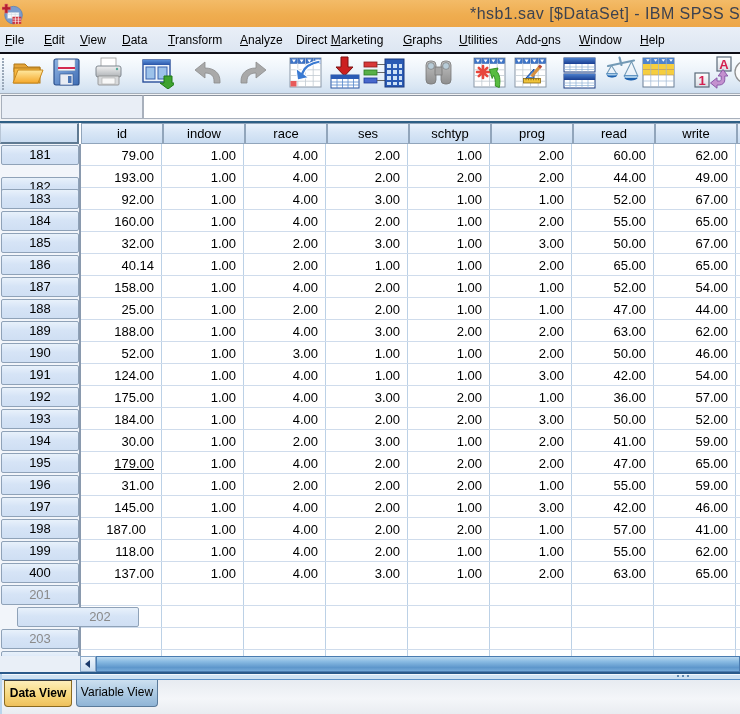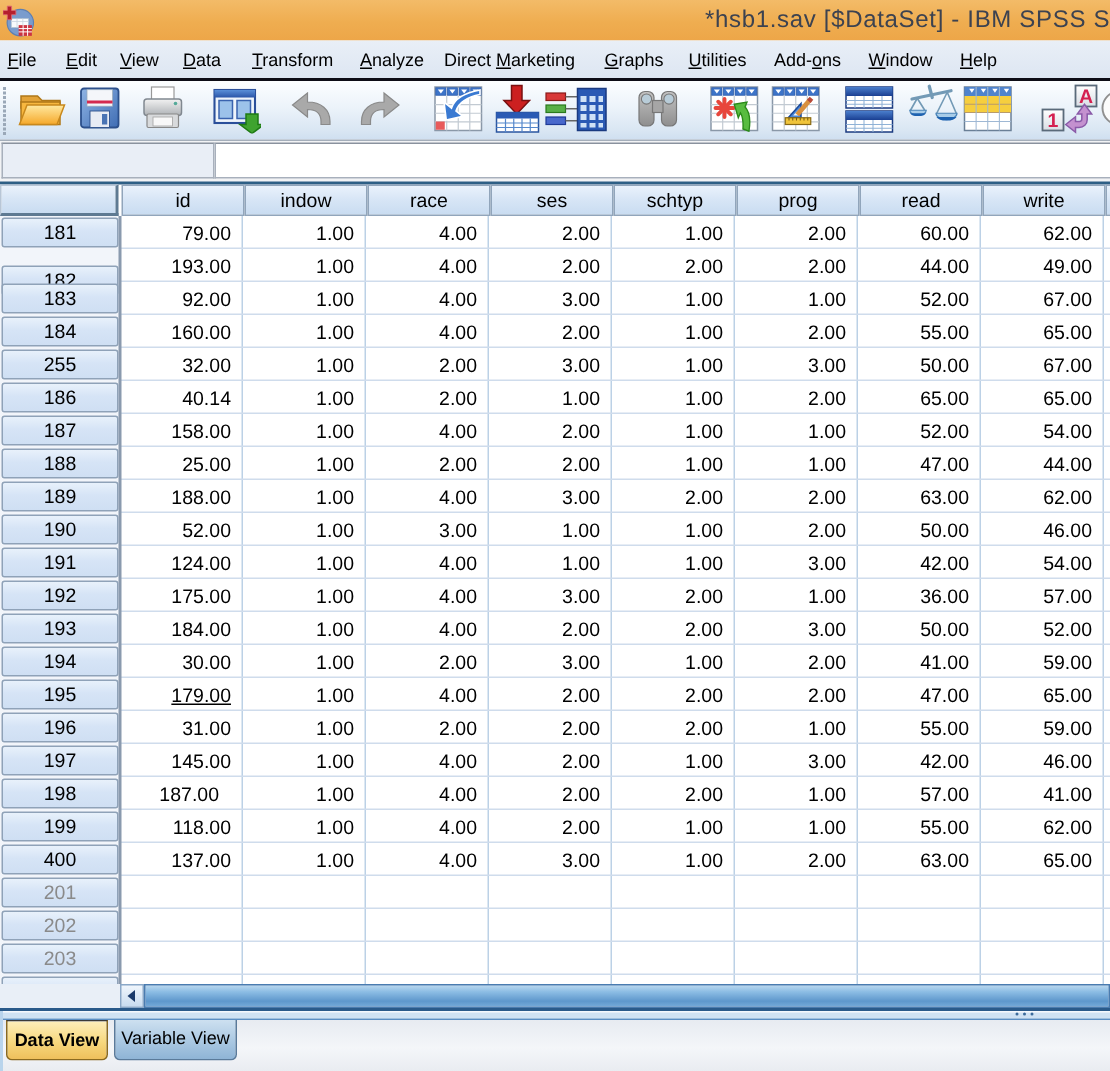--- a/index.html
+++ b/index.html
@@ -402,21 +402,21 @@
 <div class="cell" style="left:654px;top:192px;width:74px;">67.00</div>
 <div class="rowbtn" style="left:1px;top:211px;width:76px;height:18px;line-height:18px;color:#000;">184</div>
 <div class="cell" style="left:80px;top:214px;width:74px;">160.00</div>
 <div class="cell" style="left:162px;top:214px;width:74px;">1.00</div>
 <div class="cell" style="left:244px;top:214px;width:74px;">4.00</div>
 <div class="cell" style="left:326px;top:214px;width:74px;">2.00</div>
 <div class="cell" style="left:408px;top:214px;width:74px;">1.00</div>
 <div class="cell" style="left:490px;top:214px;width:74px;">2.00</div>
 <div class="cell" style="left:572px;top:214px;width:74px;">55.00</div>
 <div class="cell" style="left:654px;top:214px;width:74px;">65.00</div>
-<div class="rowbtn" style="left:1px;top:233px;width:76px;height:18px;line-height:18px;color:#000;">255</div>
+<div class="rowbtn" style="left:1px;top:233px;width:76px;height:18px;line-height:18px;color:#000;">185</div>
 <div class="cell" style="left:80px;top:236px;width:74px;">32.00</div>
 <div class="cell" style="left:162px;top:236px;width:74px;">1.00</div>
 <div class="cell" style="left:244px;top:236px;width:74px;">2.00</div>
 <div class="cell" style="left:326px;top:236px;width:74px;">3.00</div>
 <div class="cell" style="left:408px;top:236px;width:74px;">1.00</div>
 <div class="cell" style="left:490px;top:236px;width:74px;">3.00</div>
 <div class="cell" style="left:572px;top:236px;width:74px;">50.00</div>
 <div class="cell" style="left:654px;top:236px;width:74px;">67.00</div>
 <div class="rowbtn" style="left:1px;top:255px;width:76px;height:18px;line-height:18px;color:#000;">186</div>
 <div class="cell" style="left:80px;top:258px;width:74px;">40.14</div>
@@ -547,21 +547,21 @@
 <div class="rowbtn" style="left:1px;top:563px;width:76px;height:18px;line-height:18px;color:#000;">400</div>
 <div class="cell" style="left:80px;top:566px;width:74px;">137.00</div>
 <div class="cell" style="left:162px;top:566px;width:74px;">1.00</div>
 <div class="cell" style="left:244px;top:566px;width:74px;">4.00</div>
 <div class="cell" style="left:326px;top:566px;width:74px;">3.00</div>
 <div class="cell" style="left:408px;top:566px;width:74px;">1.00</div>
 <div class="cell" style="left:490px;top:566px;width:74px;">2.00</div>
 <div class="cell" style="left:572px;top:566px;width:74px;">63.00</div>
 <div class="cell" style="left:654px;top:566px;width:74px;">65.00</div>
 <div class="rowbtn" style="left:1px;top:585px;width:76px;height:18px;line-height:18px;color:#8a8a8a;">201</div>
-<div class="rowbtn" style="left:1px;top:607px;width:76px;height:18px;line-height:18px;color:#8a8a8a;">202</div>
+<div class="rowbtn" style="left:17px;top:607px;width:76px;height:18px;line-height:18px;color:#8a8a8a;padding-left:44px;">202</div>
 <div class="rowbtn" style="left:1px;top:629px;width:76px;height:18px;line-height:18px;color:#8a8a8a;">203</div>
 <div class="rowbtn" style="left:1px;top:651px;width:76px;height:18px;line-height:18px;color:#8a8a8a;">204</div>
 <div class="a" style="left:0;top:656px;width:740px;height:16px;background:#e9eff7;"></div>
 <div class="a" style="left:80px;top:656px;width:16px;height:16px;background:linear-gradient(180deg,#f0f6fc,#c8dcf0);border:1px solid #8aa8c8;box-sizing:border-box;"></div>
 <svg class="a" style="left:82px;top:659px" width="12" height="10" viewBox="0 0 12 10">
     <path d="M8 1 v8 L3 5 z" fill="#1a3a6b"></path>
   </svg>
 <div class="a" style="left:96px;top:656px;width:644px;height:16px;background:linear-gradient(180deg,#b9d7ee 0%,#8cbde4 30%,#5e97cc 75%,#74a9d8 100%);border:1px solid #4a7cb0;box-sizing:border-box;"></div>
 <div class="a" style="left:0;top:672px;width:740px;height:2px;background:#2a5a8a;"></div>
 <div class="a" style="left:0;top:674px;width:740px;height:1px;background:#f4f8fc;"></div>

